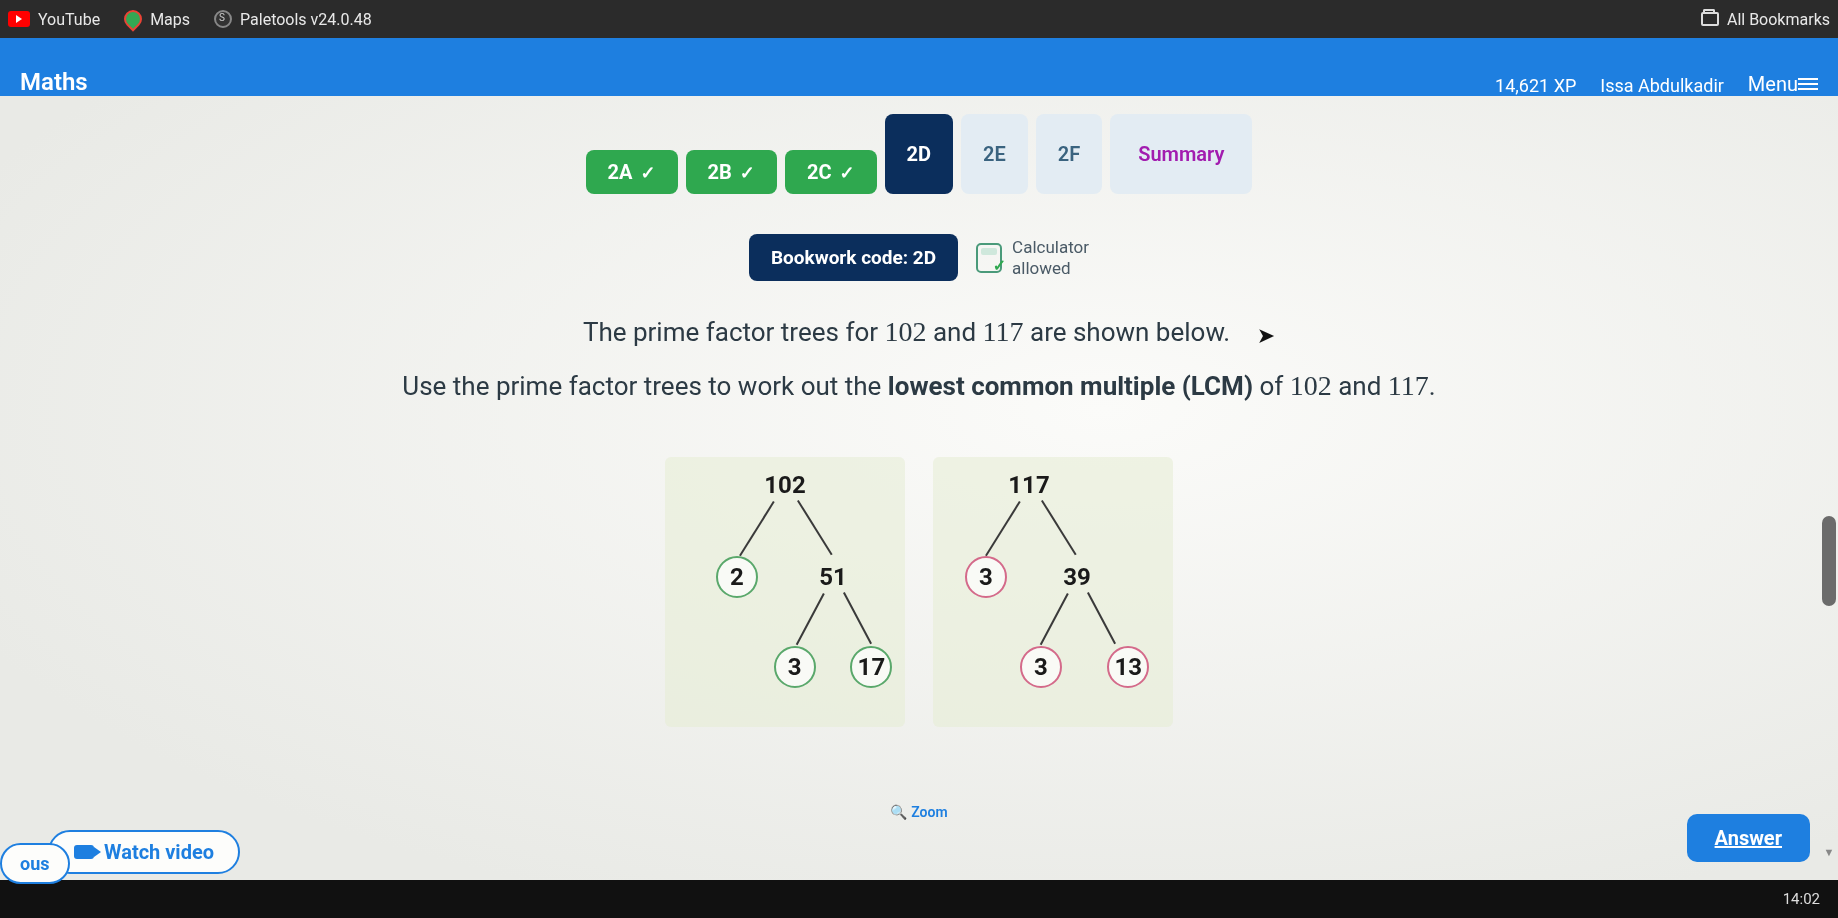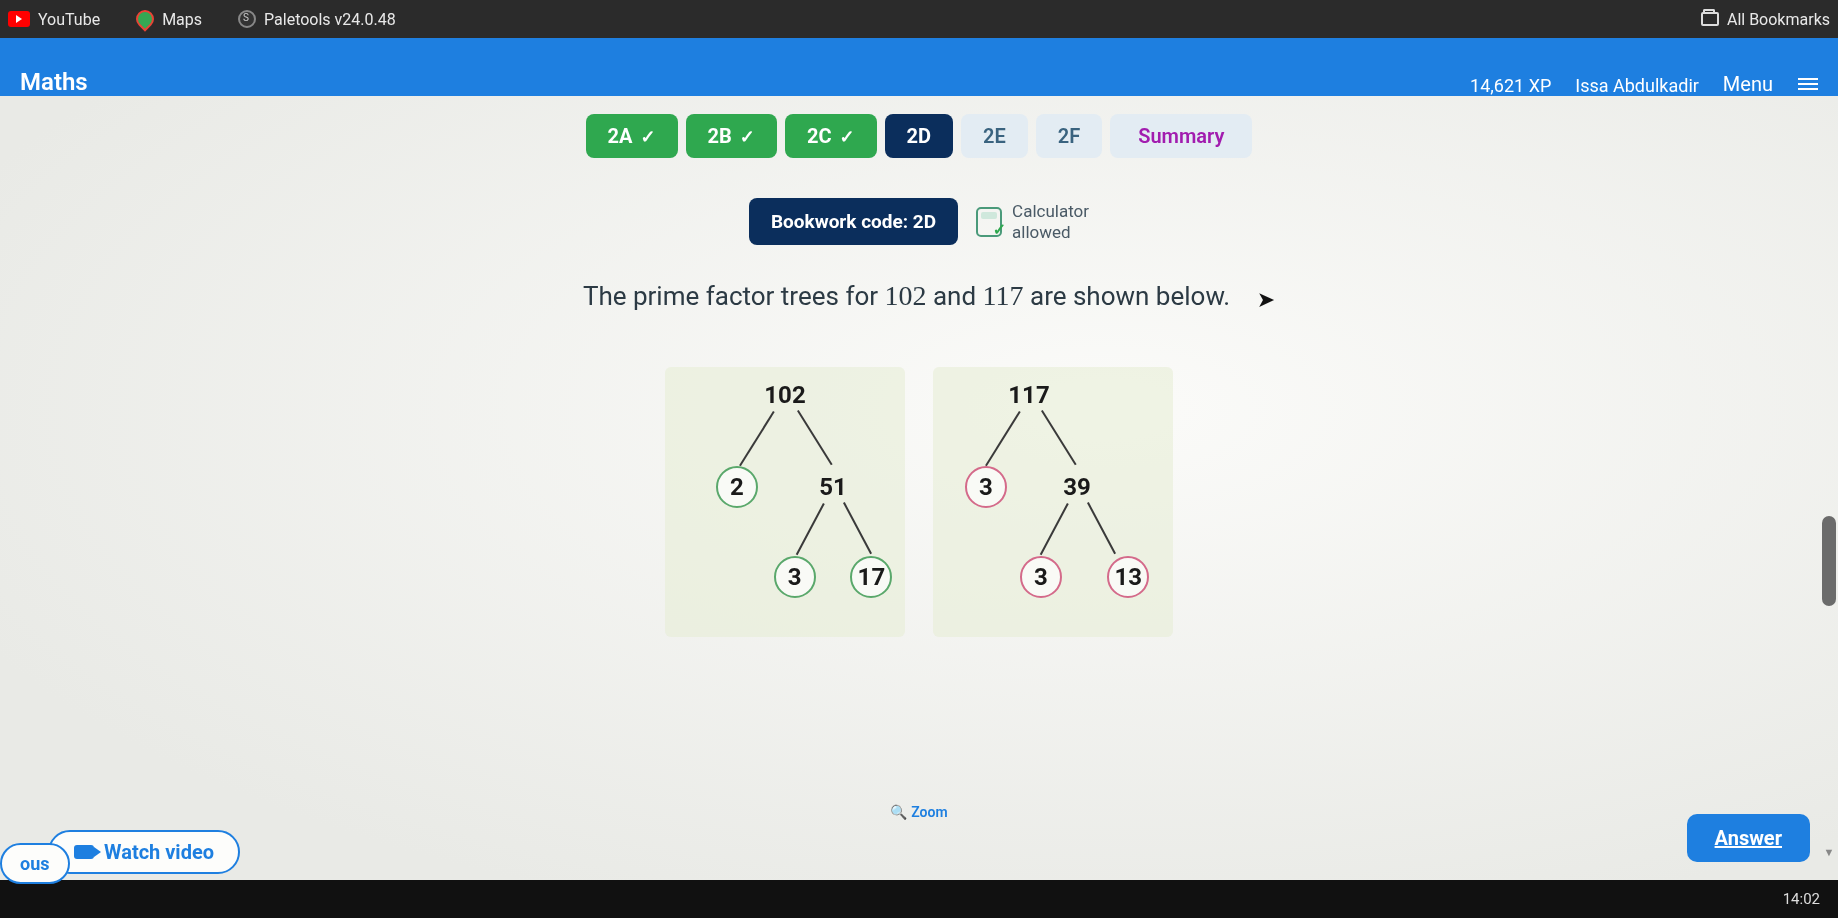--- a/index.html
+++ b/index.html
@@ -12,21 +12,21 @@
     position: relative;
   }
   .browser-bar {
     background: #2b2b2b;
     color: #e8e8e8;
     height: 38px;
     display: flex;
     align-items: center;
     padding: 0 8px;
     font-size: 16px;
-    gap: 36px;
+    gap: 24px;
   }
   .browser-bar .bm-item { display: flex; align-items: center; gap: 8px; cursor: pointer; }
   .browser-bar .spacer { flex: 1; }
   .yt-icon {
     width: 22px; height: 16px; background: #ff0000; border-radius: 3px;
     display: flex; align-items: center; justify-content: center;
   }
   .yt-icon::after { content:""; border-left:6px solid #fff; border-top:4px solid transparent; border-bottom:4px solid transparent; }
   .maps-icon { width:18px; height:18px; border-radius:50% 50% 50% 0; background:#34a853; transform:rotate(-45deg); border:2px solid #ea4335; }
   .pale-icon { width:18px; height:18px; border-radius:50%; background:#333; border:2px solid #888; position:relative; }
@@ -40,21 +40,21 @@
     height: 58px;
     display: flex;
     align-items: flex-end;
     padding: 0 20px;
     font-size: 24px;
   }
   .app-header .title { font-weight: 600; }
   .app-header .spacer { flex: 1; }
   .app-header .xp { font-size: 18px; margin-right: 24px; }
   .app-header .user { font-size: 18px; margin-right: 24px; }
-  .app-header .menu-btn { font-size: 20px; display:flex; align-items:center; gap:25px; cursor:pointer; }
+  .app-header .menu-btn { font-size: 20px; display:flex; align-items:center; gap:0; cursor:pointer; }
   .hamburger { display:inline-flex; flex-direction:column; gap:3px; }
   .hamburger span{ width:20px;height:2px;background:#fff;display:block;}
 
   .content {
     background: #f3f4f5;
     background: radial-gradient(ellipse at 60% 40%, #fbfbf9 0%, #e9eae6 80%);
     height: calc(918px - 38px - 58px - 38px);
     position: relative;
     padding-top: 18px;
   }
@@ -67,21 +67,21 @@
   }
   .tab {
     padding: 10px 22px;
     border-radius: 8px;
     font-weight: 700;
     font-size: 20px;
     color: #fff;
     cursor: pointer;
     display:flex; align-items:center; gap:8px;
   }
-  .tab.done { background: #2fa84f; }
+  .tab.done { background: #2fa84f; margin-top: 36px; }
   .tab.current { background: #0b2e5c; }
   .tab.pending { background: #e3ecf3; color:#3a637f; font-weight:600; }
   .tab.summary { background:#e3ecf3; color:#a21caf; font-weight:600; padding:10px 28px; }
   .check { font-size:18px; }
 
   .code-row {
     display:flex; justify-content:center; align-items:center; gap:18px; margin-bottom:30px;
   }
   .code-badge {
     background:#0b2e5c; color:#fff; font-weight:700; font-size:19px;
@@ -240,20 +240,23 @@
         <span>allowed</span>
       </div>
     </div>
   </div>
 
   <div class="question">
     <p>
       <span>The prime factor trees for </span><span class="num">102</span><span> and </span><span class="num">117</span><span> are shown below.</span>
       <span class="cursor-arrow" style="position:relative; left:20px; top:2px;">➤</span>
     </p>
+    <p>
+      <span>Use the prime factor trees to work out the </span><strong>lowest common multiple (LCM)</strong><span> of </span><span class="num">102</span><span> and </span><span class="num">117</span><span>.</span>
+    </p>
   </div>
 
   <div class="trees">
 
     <div class="tree-box">
       <div class="node" style="left:50%; top:28px;">102</div>
       <div class="edge" style="left:108px; top:44px; height:64px; transform:rotate(32deg);"></div>
       <div class="edge" style="left:132px; top:44px; height:64px; transform:rotate(-32deg);"></div>
       <div class="node prime green" style="left:30%; top:120px;">2</div>
       <div class="node" style="left:70%; top:120px;">51</div>

